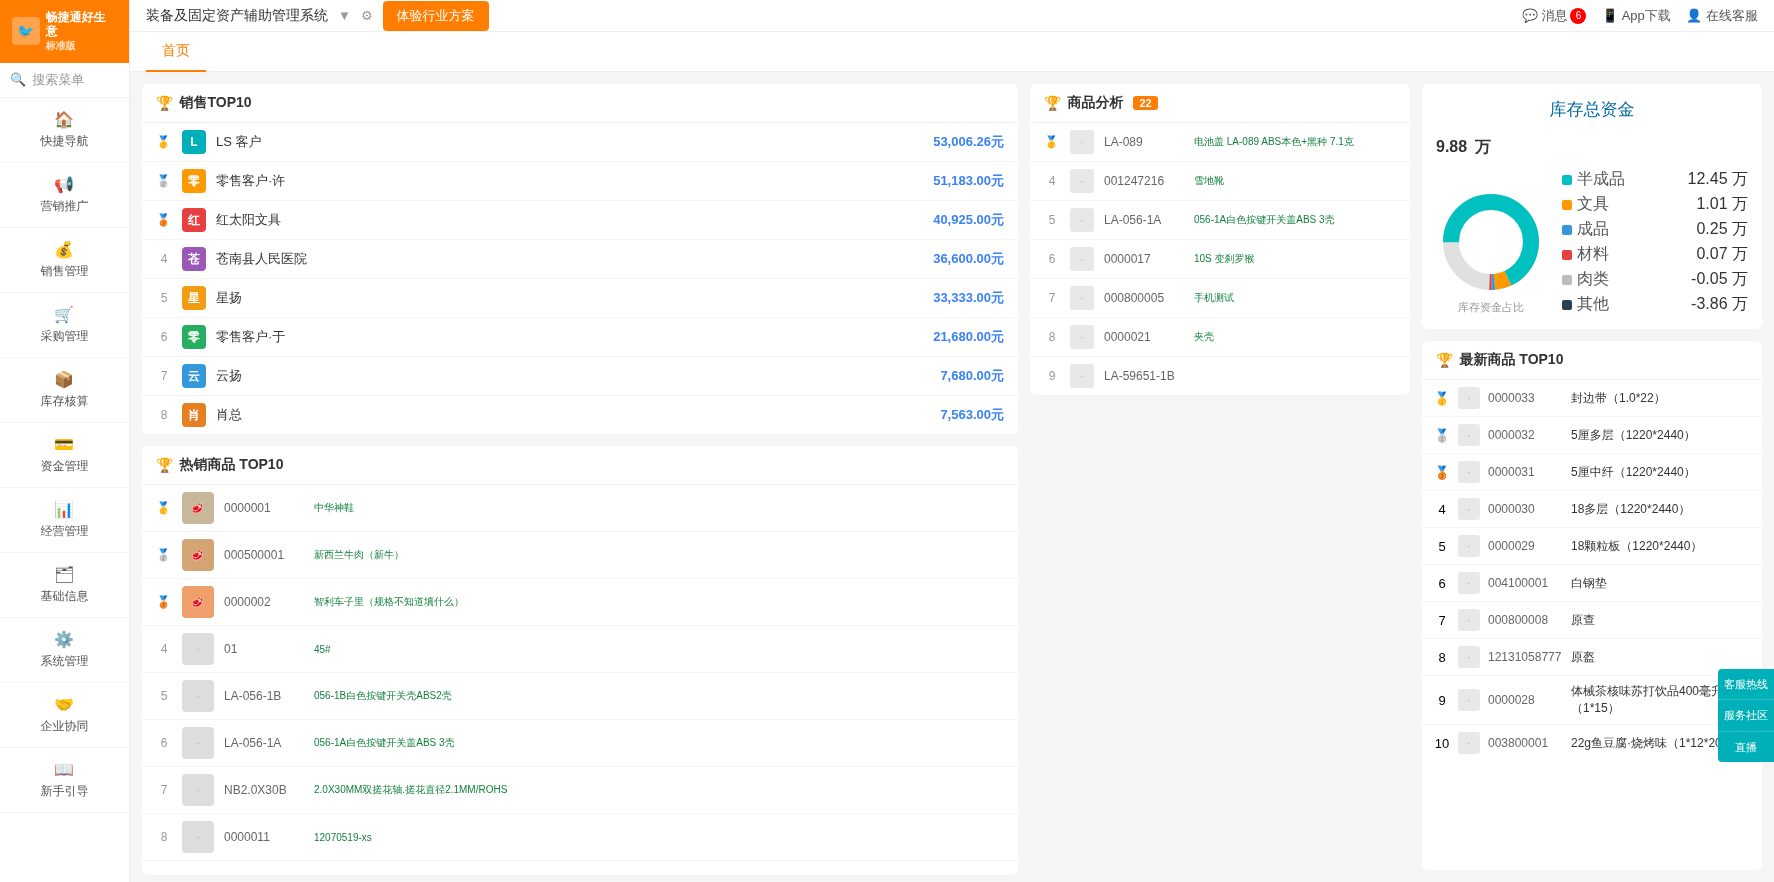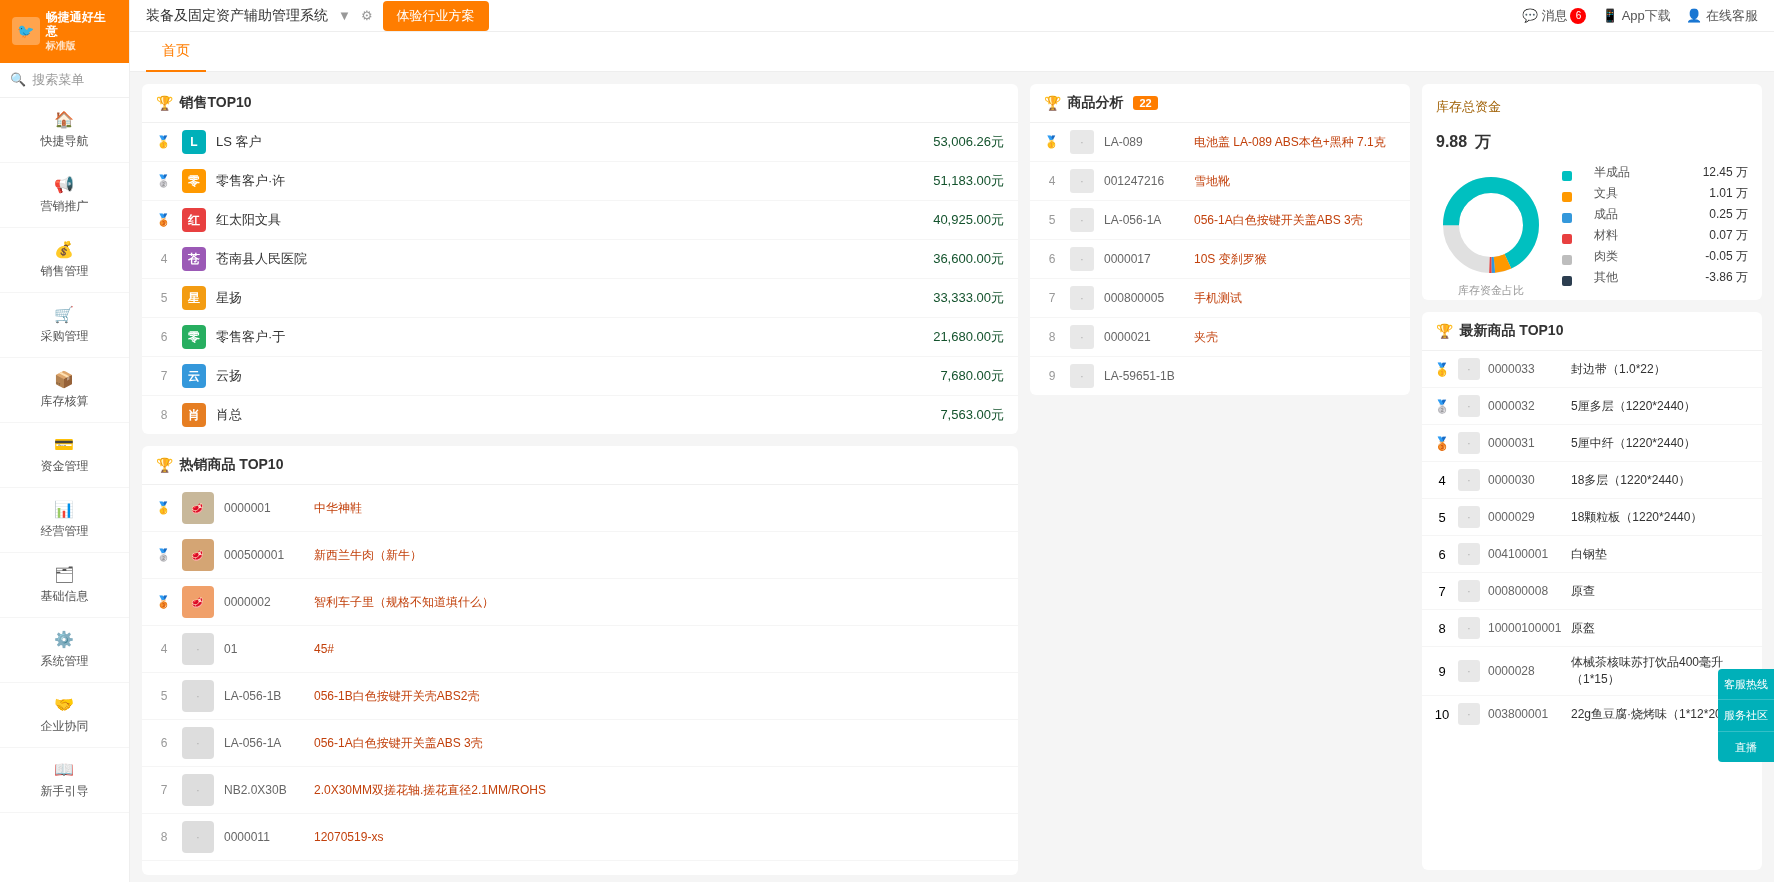--- a/index.html
+++ b/index.html
@@ -134,36 +134,36 @@
       padding: 7px 14px; border-bottom: 1px solid #f5f5f5;
     }
     .customer-item:last-child { border-bottom: none; }
     .rank { width: 16px; text-align: center; color: #999; font-size: 12px; }
     .avatar {
       width: 24px; height: 24px; border-radius: 4px;
       display: flex; align-items: center; justify-content: center;
       color: #fff; font-size: 12px; font-weight: bold; flex-shrink: 0;
     }
     .cust-name { flex: 1; color: #333; font-size: 13px; }
-    .cust-amount { color: #14532d; font-size: 13px; font-weight: 400; }
+    .cust-amount { color: #3b82f6; font-size: 13px; font-weight: 700; }
 
     
     .product-item {
       display: flex; align-items: center; gap: 10px;
       padding: 7px 14px; border-bottom: 1px solid #f5f5f5;
     }
     .product-item:last-child { border-bottom: none; }
     .product-thumb {
       width: 24px; height: 24px; background: #e8e8e8;
       border-radius: 3px; flex-shrink: 0;
       display: flex; align-items: center; justify-content: center;
       color: #aaa; font-size: 10px;
     }
     .product-code { color: #666; font-size: 12px; width: 80px; flex-shrink: 0; }
-    .product-name { flex: 1; color: #c2410c; font-size: 12px; }
+    .product-name { flex: 1; color: #15803d; font-size: 10px; }
 
     
     .hot-products { }
     .hot-product-item {
       display: flex; align-items: center; gap: 10px;
       padding: 7px 14px; border-bottom: 1px solid #f5f5f5;
     }
     .hot-product-item:last-child { border-bottom: none; }
     .hot-product-thumb {
       width: 32px; height: 32px; border-radius: 4px;
@@ -176,31 +176,31 @@
     .right-panel {
       width: 340px;
       flex-shrink: 0;
       display: flex;
       flex-direction: column;
       gap: 12px;
     }
 
     
     .inventory-panel { background: #fff; border-radius: 6px; padding: 14px; }
-    .inventory-title { font-size: 13px; color: #a16207; margin-bottom: 6px; }
+    .inventory-title { font-size: 17px; color: #0369a1; margin-bottom: 6px; text-align: center; }
     .inventory-amount { font-size: 28px; font-weight: bold; color: #333; }
     .inventory-amount span { font-size: 16px; }
     .inventory-amount .unit { font-size: 16px; color: #333; }
 
     
     .chart-area { display: flex; align-items: center; gap: 16px; margin-top: 10px; }
     .donut-wrap { position: relative; width: 110px; height: 110px; flex-shrink: 0; }
     .donut-label { position: absolute; bottom: -18px; left: 50%; transform: translateX(-50%); font-size: 11px; color: #999; white-space: nowrap; }
     .legend { flex: 1; display: flex; flex-direction: column; gap: 4px; }
-    .legend-item { display: flex; align-items: flex-end; gap: 22px; font-size: 12px; color: #555; }
+    .legend-item { display: flex; align-items: center; gap: 5px; font-size: 16px; color: #555; }
     .legend-dot { width: 10px; height: 10px; border-radius: 2px; flex-shrink: 0; }
     .legend-name { flex: 1; }
     .legend-val { color: #333; font-weight: 500; }
 
     
     .newest-panel { background: #fff; border-radius: 6px; flex: 1; overflow: hidden; }
     .newest-list { overflow-y: auto; max-height: 380px; }
     .newest-item {
       display: flex; align-items: center; gap: 8px;
       padding: 7px 12px; border-bottom: 1px solid #f5f5f5;
@@ -619,21 +619,21 @@
           </div>
           <div class="newest-item">
             <div class="newest-rank">7</div>
             <div class="newest-thumb">·</div>
             <div class="newest-code">000800008</div>
             <div class="newest-name">原查</div>
           </div>
           <div class="newest-item">
             <div class="newest-rank">8</div>
             <div class="newest-thumb">·</div>
-            <div class="newest-code">10000100001</div>
+            <div class="newest-code">12131058777</div>
             <div class="newest-name">原盔</div>
           </div>
           <div class="newest-item">
             <div class="newest-rank">9</div>
             <div class="newest-thumb">·</div>
             <div class="newest-code">0000028</div>
             <div class="newest-name">体械茶核味苏打饮品400毫升（1*15）</div>
           </div>
           <div class="newest-item">
             <div class="newest-rank">10</div>

